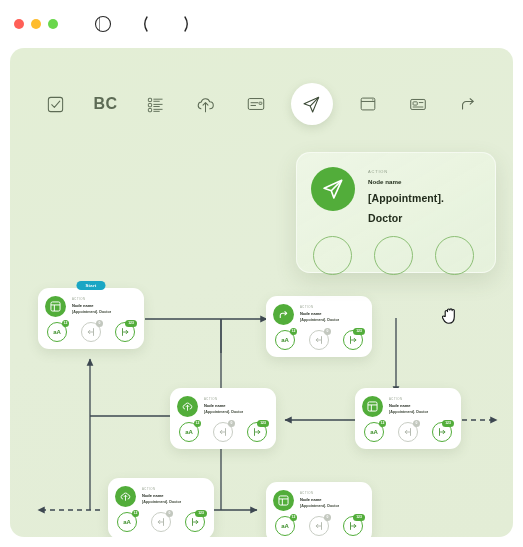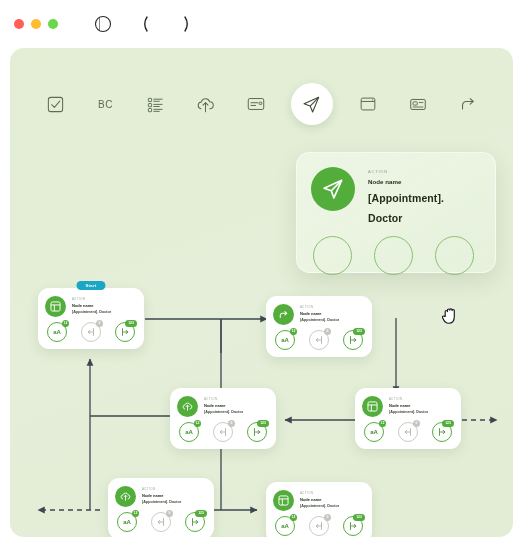--- a/index.html
+++ b/index.html
@@ -49,21 +49,21 @@
     width: 503px; height: 52px;
     display: flex; align-items: center; justify-content: center;
     gap: 20px;
   }
   .tool {
     width: 30px; height: 30px;
     display: flex; align-items: center; justify-content: center;
     color: #5d6b55;
     border-radius: 8px;
   }
-  .tool.label-tool { font-size: 10px; letter-spacing: .5px; color: #5d6b55; font-weight: 400; }
+  .tool.label-tool { font-size: 16px; letter-spacing: .5px; color: #5d6b55; font-weight: 700; }
   .tool.active {
     width: 42px; height: 42px;
     border-radius: 50%;
     background: #ffffff;
     box-shadow: 0 3px 10px rgba(90,110,70,0.18);
     color: #3c4a36;
   }
 
   
   .wires { position: absolute; left: 0; top: 0; width: 503px; height: 489px; }

